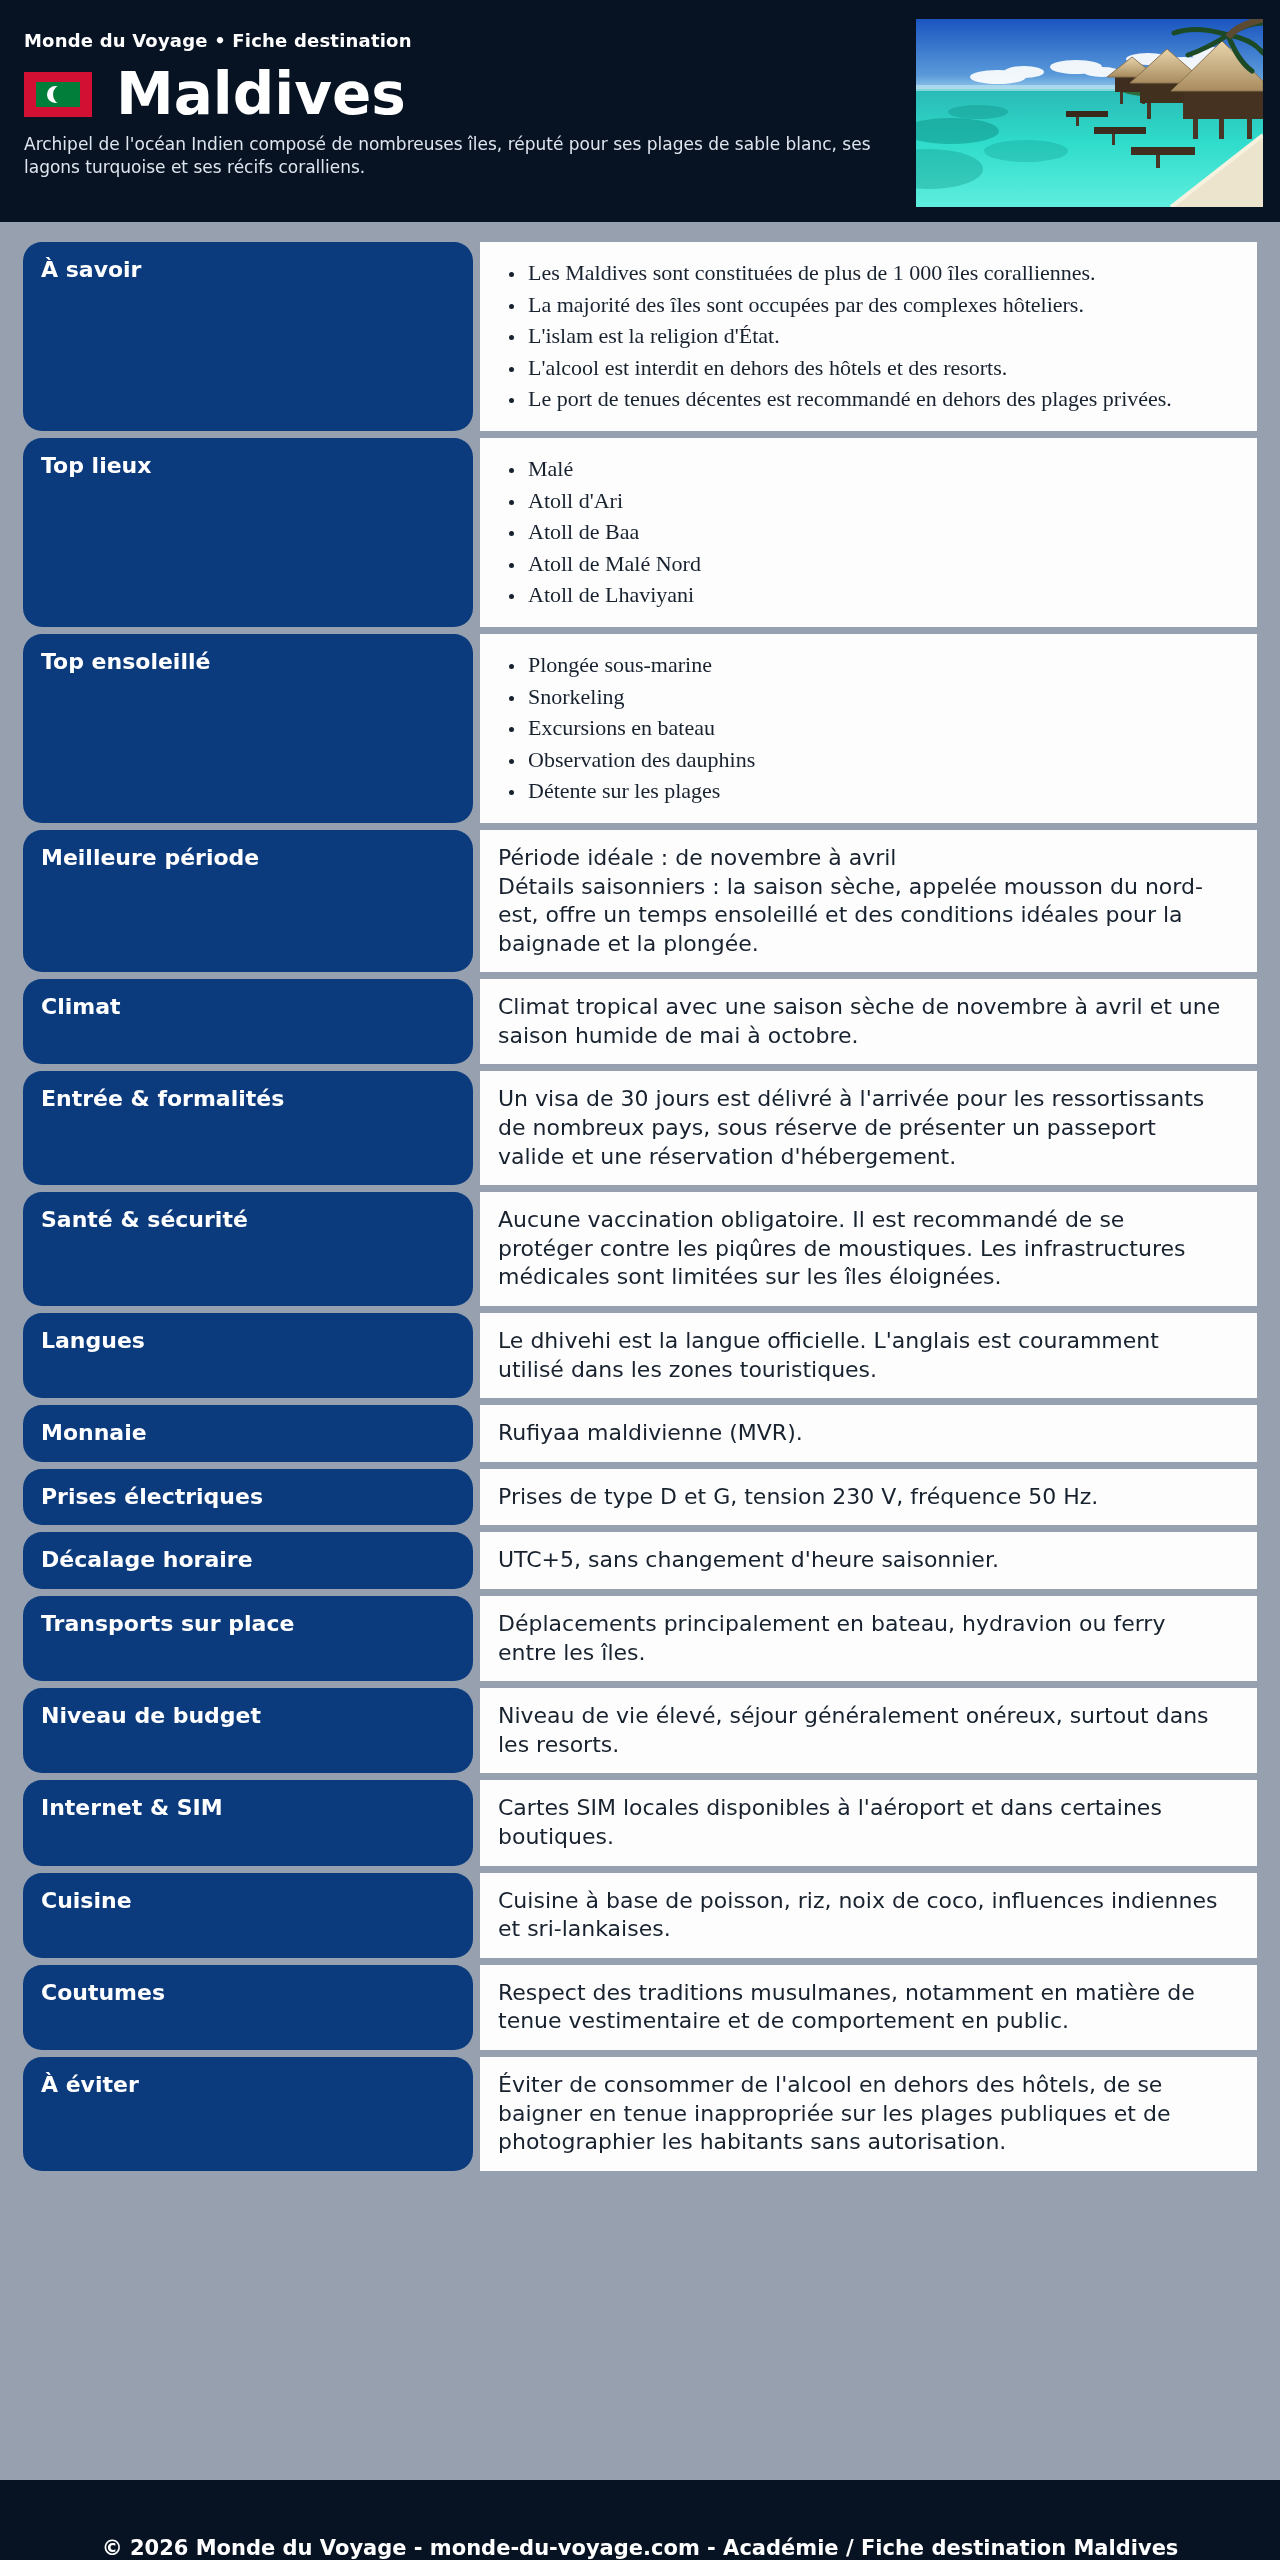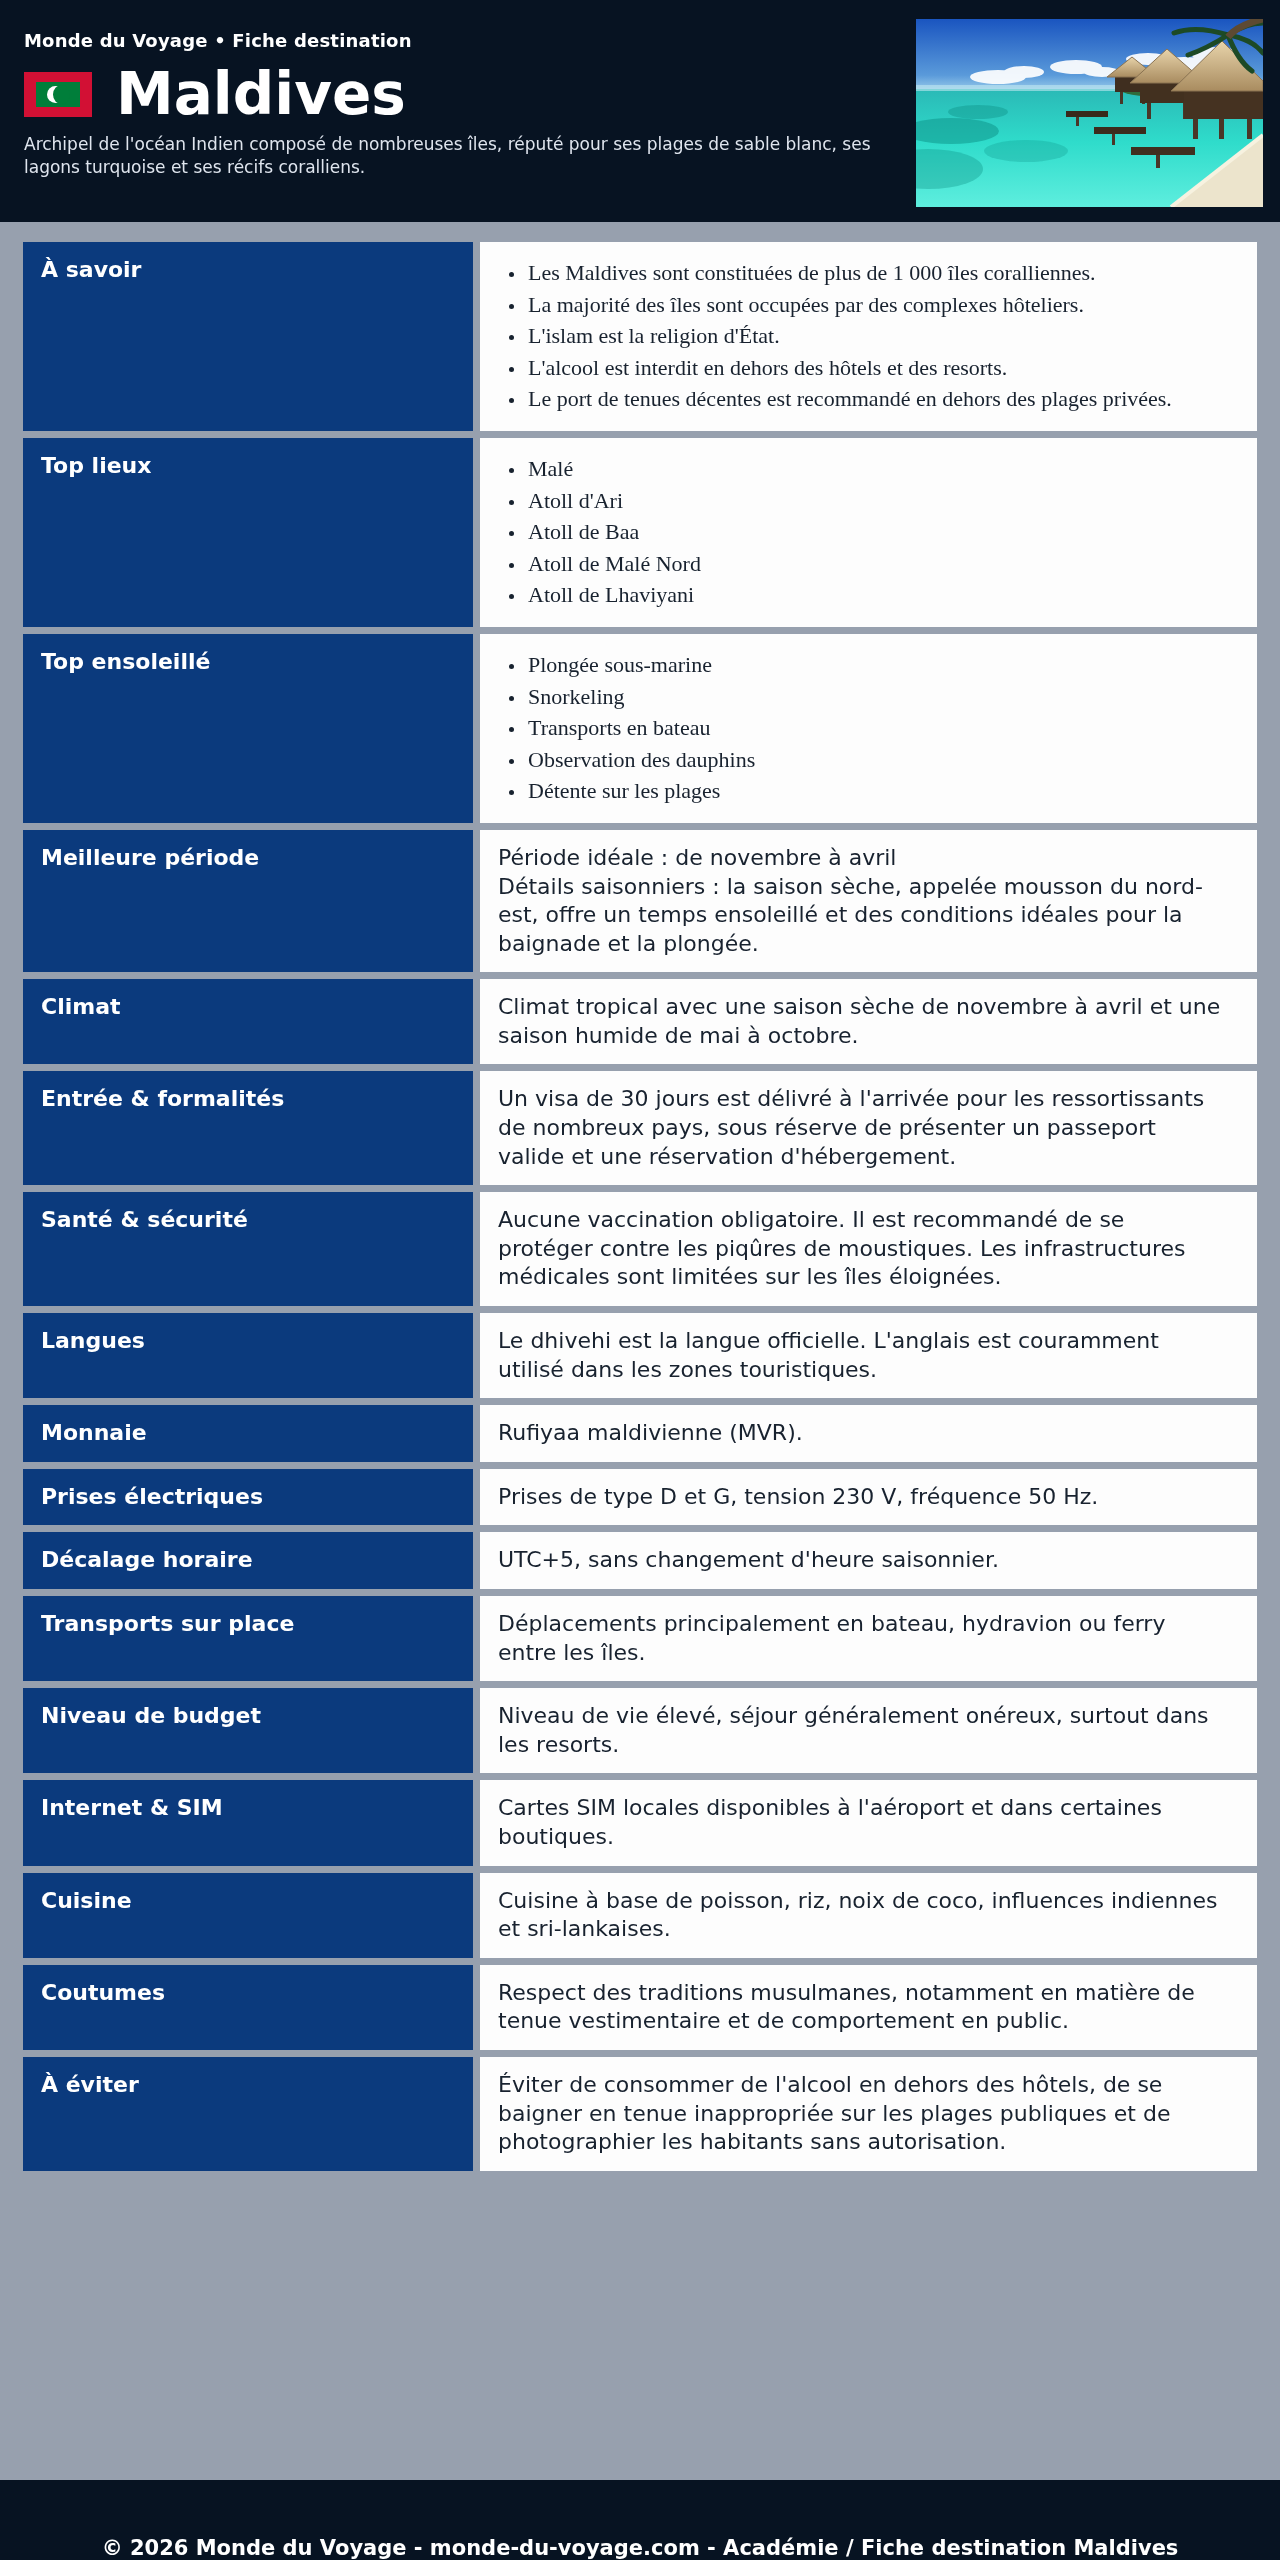--- a/index.html
+++ b/index.html
@@ -52,20 +52,21 @@
   }
   .photo svg{display:block;width:100%;height:100%;}
   
   main{flex:1 1 auto;padding:20px 23px 0 23px;overflow:hidden;}
   .info-table{display:flex;flex-direction:column;gap:7px;}
   .row{display:flex;gap:7px;}
   .label-cell{
     flex:0 0 450px;background:var(--label-blue);color:#fff;
     font-size:22px;font-weight:bold;line-height:1.25;
     padding:14px 16px 14px 18px;
+    border-radius:19px;
   }
   .content-cell{
     flex:1 1 auto;background:var(--cell-white);color:var(--ink);
     font-size:22px;line-height:1.3;
     padding:14px 36px 14px 18px;
   }
   .content-cell p{margin:0;}
   .content-cell ul{margin:2px 0;padding-left:28px;}
   .content-cell li{margin:3px 0;padding-left:2px;font-family:Liberation Serif, serif;}
   .content-cell li::marker{font-size:0.75em;}
@@ -188,21 +189,21 @@
             <li>Atoll de Lhaviyani</li>
           </ul>
         </div>
       </div>
       <div class="row">
         <div class="label-cell">Top ensoleillé</div>
         <div class="content-cell">
           <ul>
             <li>Plongée sous-marine</li>
             <li>Snorkeling</li>
-            <li>Transports en bateau</li>
+            <li>Excursions en bateau</li>
             <li>Observation des dauphins</li>
             <li>Détente sur les plages</li>
           </ul>
         </div>
       </div>
       <div class="row">
         <div class="label-cell">Meilleure période</div>
         <div class="content-cell">
           <p>Période idéale : de novembre à avril</p>
           <p>Détails saisonniers : la saison sèche, appelée mousson du nord-est, offre un temps ensoleillé et des conditions idéales pour la baignade et la plongée.</p>

